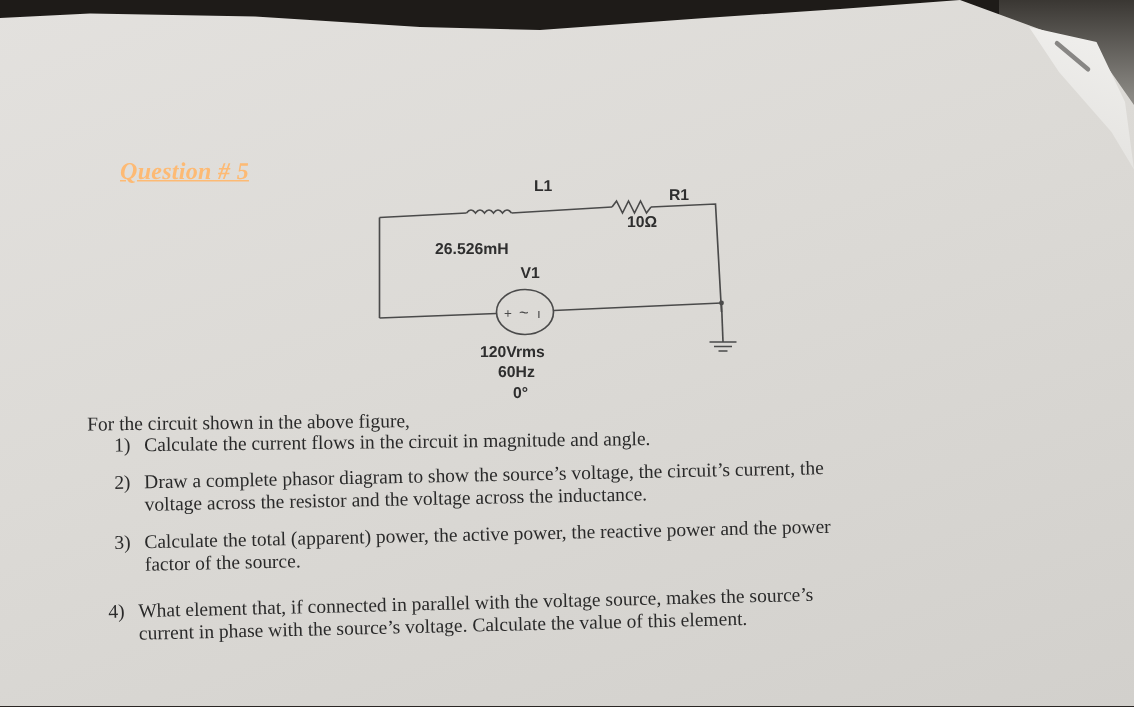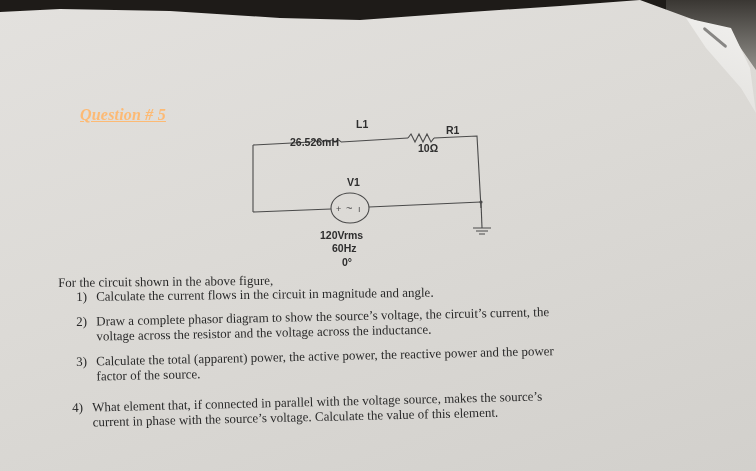--- a/index.html
+++ b/index.html
@@ -85,21 +85,21 @@
 
     <path d="M473 228 L491 228 M476 231 L488 231 M479 234 L485 234"></path>
   </g>
   <circle cx="481" cy="202" r="1.6" fill="#4a4a4a"></circle>
   <text x="336" y="212" font-family="Liberation Sans, sans-serif" font-size="9" fill="#4a4a4a">+</text>
   <text x="346" y="212" font-family="Liberation Sans, sans-serif" font-size="11" fill="#4a4a4a">~</text>
   <text x="358" y="212" font-family="Liberation Sans, sans-serif" font-size="9" fill="#4a4a4a">ı</text>
 </svg>
 
 <div class="circuit-label" style="left:316px; top:118px;padding-left:40px;">L1</div>
-<div class="circuit-label" style="left:290px; top:136px;">26.526mH</div>
+<div class="circuit-label" style="left:290px; top:160px;">26.526mH</div>
 <div class="circuit-label" style="left:414px; top:124px;margin-left:32px;">R1</div>
 <div class="circuit-label" style="left:418px; top:142px;">10Ω</div>
 <div class="circuit-label" style="left:347px; top:176px;">V1</div>
 <div class="circuit-label" style="left:320px; top:229px;">120Vrms</div>
 <div class="circuit-label" style="left:332px; top:242px;text-align:right;">60Hz</div>
 <div class="circuit-label" style="left:342px; top:256px;">0°</div>
 
 <div class="intro">For the circuit shown in the above figure,</div>
 
 <div class="item" style="left:76px; top:289px; transform: rotate(-0.7deg);">

